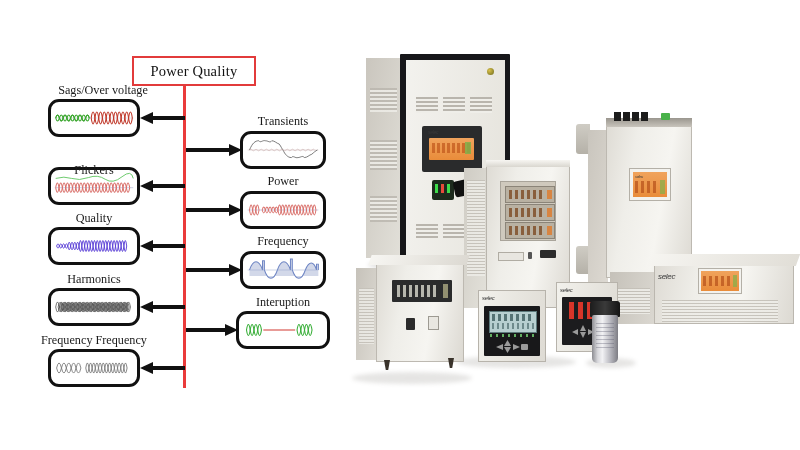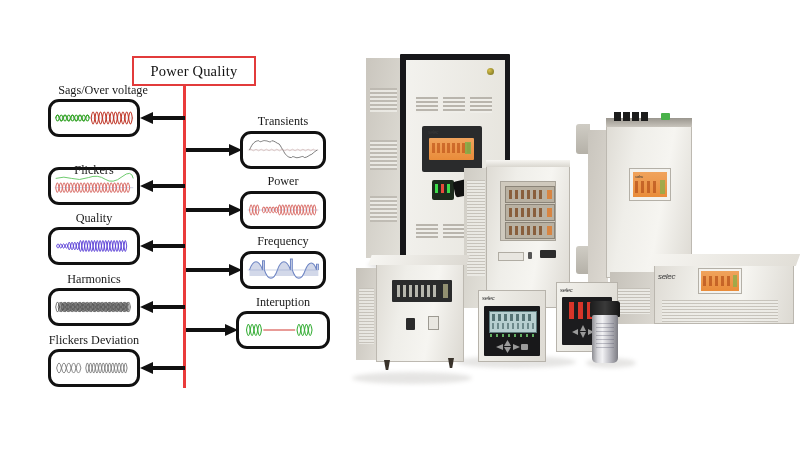--- a/index.html
+++ b/index.html
@@ -130,21 +130,21 @@
         </g>
       </svg>
     </div>
     <div class="arrow" style="left:140px;top:299px;">
       <svg width="46" height="16" viewBox="0 0 46 16">
         <line x1="45" y1="8" x2="12" y2="8" stroke="#111" stroke-width="4"></line>
         <polygon points="0,8 13,2 13,14" fill="#111"></polygon>
       </svg>
     </div>
 
-    <div class="wlabel" style="left:38px;top:333px;width:112px;">Flickers Deviation</div>
+    <div class="wlabel" style="left:38px;top:333px;width:112px;">Frequency Frequency</div>
     <div class="wbox" style="left:48px;top:349px;width:92px;height:38px;">
       <svg viewBox="0 0 92 38" preserveAspectRatio="none">
         <g fill="none" stroke="#7a7a7a" stroke-width="1">
           <path d="M6,19 q2.6,-12 5.2,0 t5.2,0 t5.2,0 t5.2,0 t5.2,0"></path>
           <path d="M6,19 q2.6,12 5.2,0 t5.2,0 t5.2,0 t5.2,0 t5.2,0"></path>
           <path d="M37.2,19 q1.7,-12 3.4,0 t3.4,0 t3.4,0 t3.4,0 t3.4,0 t3.4,0 t3.4,0 t3.4,0 t3.4,0 t3.4,0 t3.4,0 t3.4,0 t3.4,0"></path>
           <path d="M37.2,19 q1.7,12 3.4,0 t3.4,0 t3.4,0 t3.4,0 t3.4,0 t3.4,0 t3.4,0 t3.4,0 t3.4,0 t3.4,0 t3.4,0 t3.4,0 t3.4,0"></path>
         </g>
       </svg>
     </div>

